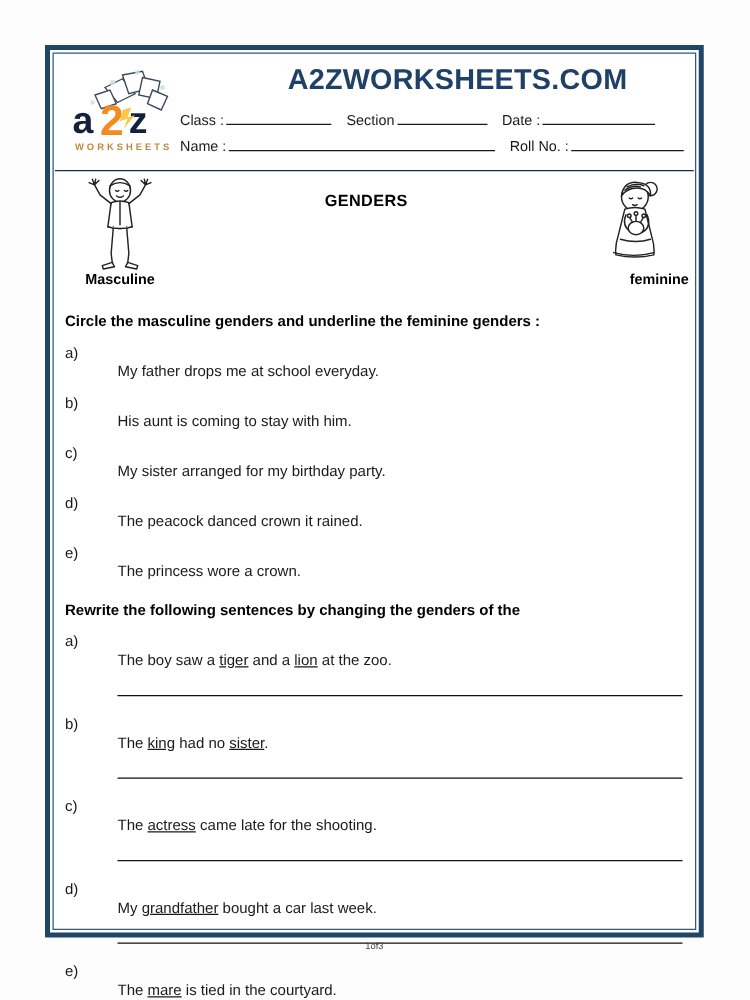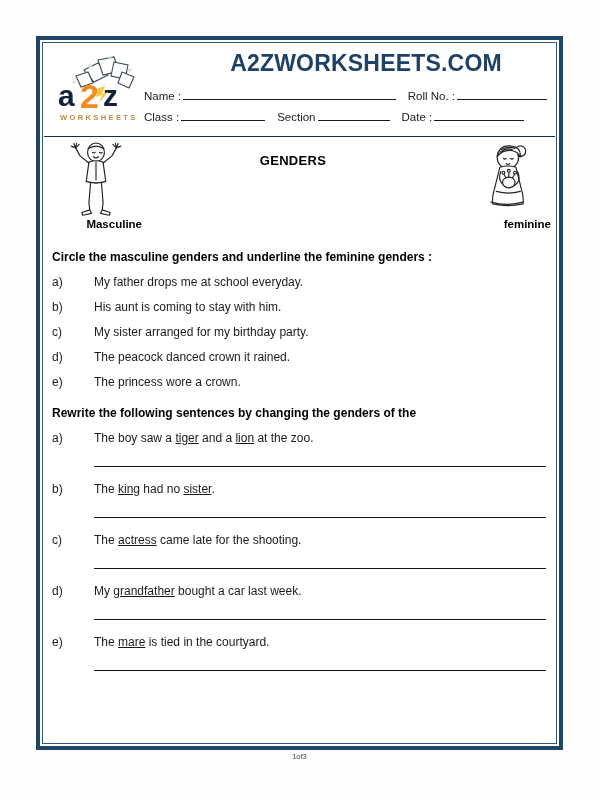--- a/index.html
+++ b/index.html
@@ -104,39 +104,39 @@
   .fig { position: absolute; }
   .fig.left  { left: 6px;  top: 2px;  width: 92px; }
   .fig.right { right: 2px; top: 2px;  width: 92px; }
   .fig svg { display: block; margin: 0 auto; }
   .fig-label {
     font-size: 11.5px;
     font-weight: bold;
     color: #000;
     margin-top: 1px;
   }
-  .fig.left .fig-label  { text-align: right; padding-left: 0px; }
+  .fig.left .fig-label  { text-align: center; padding-left: 0px; }
   .fig.right .fig-label { text-align: right; padding-right: 2px; }
 
   
   .body { position: relative; padding: 0 8px; }
   .instruction {
     font-size: 12px;
     font-weight: bold;
     color: #000;
     line-height: 25px;
   }
   .qrow {
     display: flex;
     font-size: 12px;
     color: #1a1a1a;
     line-height: 25px;
   }
   .qlab { width: 42px; flex: none; }
-  .qtext { flex: 1 1 auto; }
+  .qtext { flex: 1 1 auto; margin-top: 15px; }
   .qtext u { text-decoration: underline; }
   .answer-line {
     margin: 14px 0 10px 42px;
     border-bottom: 1px solid #111;
     height: 1px;
     width: 452px;
   }
   .sect2 { margin-top: 6px; }
 
   
@@ -183,36 +183,36 @@
           <text x="49" y="52" font-family="Liberation Sans, sans-serif" font-size="30" font-weight="bold" fill="#14213d">z</text>
           <path d="M44 34 l7 -2 l-3 8 l6 -2 l-9 11 l3 -8 l-6 2 z" fill="#f7c948"></path>
           <text x="6" y="66" font-family="Liberation Sans, sans-serif" font-size="7.5" font-weight="bold" letter-spacing="2.4" fill="#c08a3e">WORKSHEETS</text>
         </svg>
       </div>
 
       <div class="brand-title">A2ZWORKSHEETS.COM</div>
 
       <div class="fields">
         <div class="field-row">
-          <span class="fl">Name :</span>
-          <span class="rule grow"></span>
-          <span class="gap"></span>
-          <span class="fl">Roll No. :</span>
-          <span class="rule w90"></span>
-        </div>
-        <div class="field-row">
           <span class="fl">Class :</span>
           <span class="rule w84"></span>
           <span class="gap"></span>
           <span class="fl">Section</span>
           <span class="rule w72"></span>
           <span class="gap"></span>
           <span class="fl">Date :</span>
           <span class="rule w90"></span>
         </div>
+        <div class="field-row">
+          <span class="fl">Name :</span>
+          <span class="rule grow"></span>
+          <span class="gap"></span>
+          <span class="fl">Roll No. :</span>
+          <span class="rule w90"></span>
+        </div>
       </div>
     </div>
 
     <div class="title-band">
 
       <div class="fig left">
         <svg viewBox="0 0 70 86" width="62" height="78">
           <g fill="#ffffff" stroke="#222" stroke-width="1.3" stroke-linejoin="round" stroke-linecap="round">
 
             <ellipse cx="35" cy="14" rx="9.5" ry="10.5"></ellipse>

